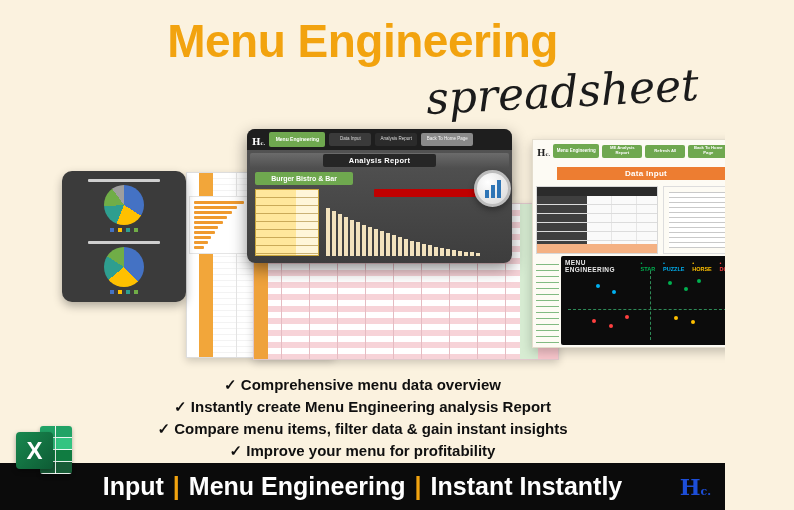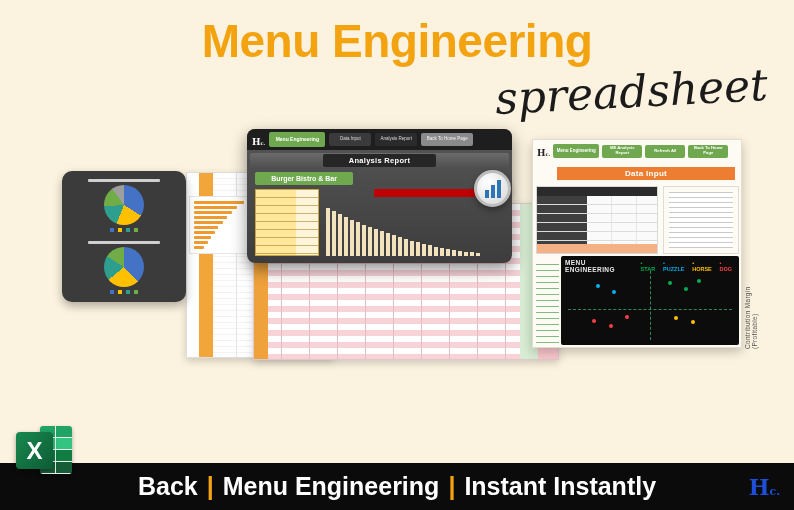--- a/index.html
+++ b/index.html
@@ -1,18 +1,18 @@
 <!DOCTYPE html>
 <html><head>
 <meta charset="utf-8">
 <style>
   *{margin:0;padding:0;box-sizing:border-box}
   html,body{width:794px;height:510px}
   body{font-family:"Liberation Sans",sans-serif;background:#fbf2df}
-  .page{position:relative;width:794px;height:510px;background:#fbf2df;overflow:hidden}
+  .page{position:relative;width:725px;height:510px;background:#fbf2df;overflow:hidden}
 
   
   .title{position:absolute;top:14px;left:0;width:100%;text-align:center;
     font-size:46px;font-weight:800;color:#f2a30f;letter-spacing:-.5px}
   .subtitle{position:absolute;top:66px;right:26px;font-family:"DejaVu Serif",serif;
     font-style:italic;font-size:44px;color:#1b1b1b;transform:rotate(-3deg)}
 
   
   .sheet{position:absolute;box-shadow:0 3px 8px rgba(0,0,0,.18)}
   .sheet-left{left:186px;top:172px;width:148px;height:186px;border:1px solid #ddd;
@@ -273,23 +273,29 @@
           <i class="dot" style="left: 66%; top: 68%; background: rgb(255, 192, 0);"></i>
           <i class="dot" style="left: 76%; top: 74%; background: rgb(255, 192, 0);"></i>
           <i class="dot" style="left: 16%; top: 72%; background: rgb(255, 64, 64);"></i>
           <i class="dot" style="left: 26%; top: 80%; background: rgb(255, 64, 64);"></i>
           <i class="dot" style="left: 36%; top: 66%; background: rgb(255, 64, 64);"></i>
         </div>
     </div>
   </div>
   <div class="y-axis-label">Contribution Margin (Profitable)</div>
 
+  <div class="features">
+    <div class="feature">✓ Comprehensive menu data overview</div>
+    <div class="feature">✓ Instantly create Menu Engineering analysis Report</div>
+    <div class="feature">✓ Compare menu items, filter data &amp; gain instant insights</div>
+    <div class="feature">✓ Improve your menu for profitability</div>
+  </div>
 
   <div class="bottom-bar">
-    <span>Back</span>
+    <span>Input</span>
     <span class="pipe">|</span>
     <span>Menu Engineering</span>
     <span class="pipe">|</span>
     <span>Instant Instantly</span>
   </div>
 
   <div class="excel-logo">
     <div class="excel-sheet"></div>
     <div class="excel-front">X</div>
   </div>

